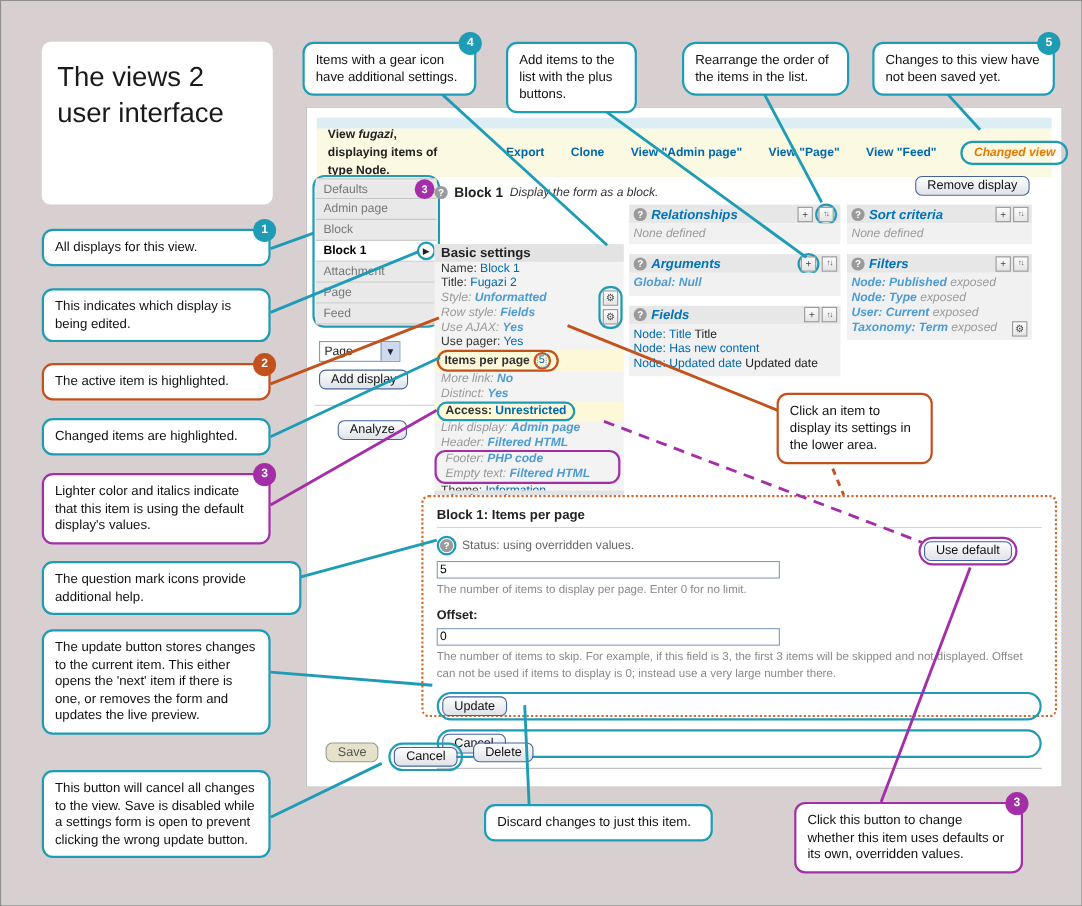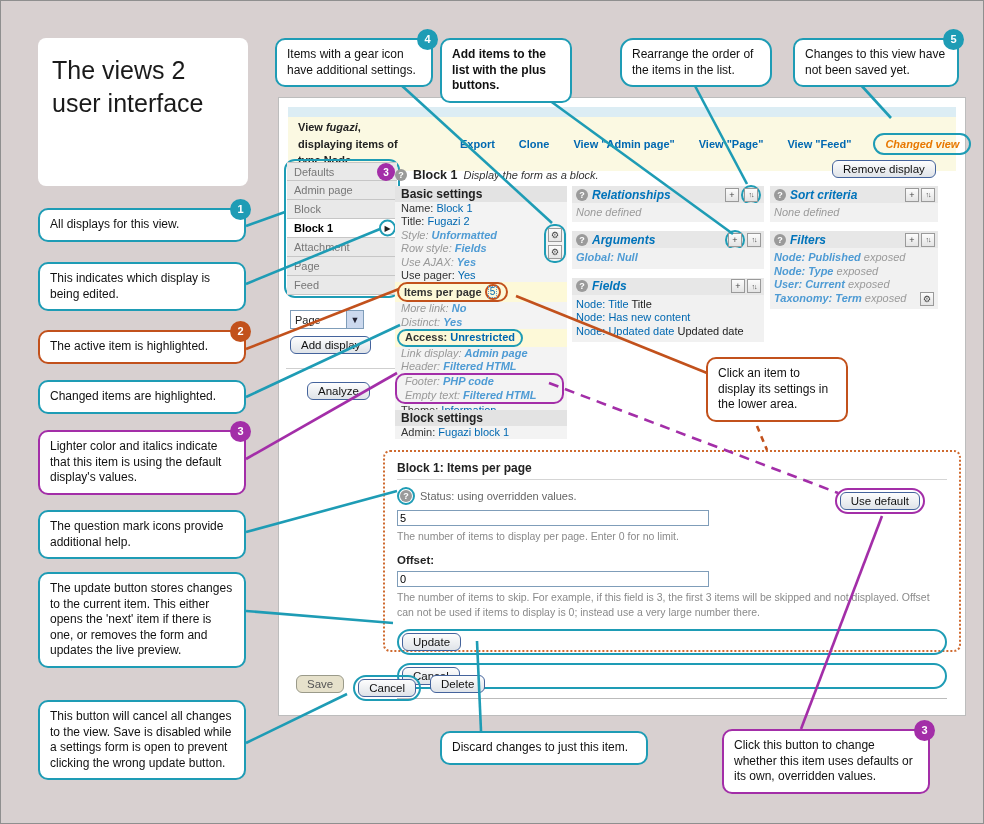--- a/index.html
+++ b/index.html
@@ -34,21 +34,21 @@
     padding: 16px 14px; font-size: 25px; line-height: 1.3; color: #1a1a1a;
     white-space: pre-line;
   }
   
   .panel {
     position: absolute; left: 278px; top: 97px; width: 688px; height: 619px;
     background: #fff; border: 1px solid #bdbdbd; z-index: 2; font-size: 11px;
   }
   .top-strip { position: absolute; left: 9px; right: 9px; top: 9px; height: 10px; background: #dcedf4; }
   .yellow-bar {
-    position: absolute; left: 9px; right: 9px; top: 19px; height: 54px;
+    position: absolute; left: 9px; right: 9px; top: 19px; height: 44px;
     background: #fbf9e2; display: flex; align-items: center; padding: 0 10px; gap: 22px;
   }
   .view-title { width: 120px; font-weight: bold; font-size: 11px; line-height: 1.5; color: #222; flex: none; }
   .view-title em { font-style: italic; }
   .tab-link { color: #0068b1; font-weight: bold; cursor: pointer; white-space: nowrap; }
   .changed-view-box {
     margin-left: auto; border: 2.5px solid #1e9cb5; border-radius: 13px;
     padding: 3px 10px; color: #e87800; font-weight: bold; font-style: italic; white-space: nowrap;
   }
   
@@ -97,21 +97,21 @@
   .display-header { position: absolute; left: 116px; top: 70px; display: flex; align-items: center; gap: 6px; }
   .display-header b { font-size: 12.5px; }
   .display-header .desc { font-style: italic; color: #333; font-size: 11px; }
   #remove-display-btn { position: absolute; left: 553px; top: 62px; }
   .q-icon {
     display: inline-flex; flex: none; width: 12px; height: 12px; border-radius: 50%;
     background: #9a9a9a; color: #fff; font-size: 9px; font-weight: bold;
     align-items: center; justify-content: center; cursor: pointer;
   }
   
-  .settings-box { position: absolute; left: 116px; width: 172px; background: #f3f3f3; }
+  .settings-box { position: absolute; left: 116px; width: 172px; background: #f3f3f3; margin-top: 36px; }
   #basic-settings { top: 88px; }
   #block-settings { top: 312px; }
   .settings-head { background: #e3e3e3; font-weight: bold; font-size: 12px; padding: 1px 6px; color: #222; }
   .bs-row { padding: 0 0 0 6px; line-height: 13.4px; white-space: nowrap; cursor: pointer; }
   .bs-row .lab { color: #333; }
   .bs-row .val { color: #0068b1; }
   .bs-row.default .lab { color: #999; font-style: italic; }
   .bs-row.default .val { color: #4e9bd4; font-style: italic; font-weight: bold; }
   .bs-row.hl-yellow { background: #fdf9d8; }
   .bs-row.bold .lab, .bs-row.bold .val { font-weight: bold; }
@@ -204,21 +204,21 @@
   </g>
 </svg>
 
 <div class="title-card">The views 2
 user interface</div>
 
 <div class="callout" style="left:275px;top:38px;width:158px;">
   <span>Items with a gear icon have additional settings.</span>
   <span class="badge">4</span>
 </div>
-<div class="callout" style="left:440px;top:38px;width:132px;font-weight:bold;">
+<div class="callout" style="left:460px;top:38px;width:119px;">
   <span>Add items to the list with the plus buttons.</span>
 </div>
 <div class="callout" style="left:620px;top:38px;width:152px;border-radius:13px;">
   <span>Rearrange the order of the items in the list.</span>
 </div>
 <div class="callout" style="left:793px;top:38px;width:166px;">
   <span>Changes to this view have not been saved yet.</span>
   <span class="badge">5</span>
 </div>
 <div class="callout" style="left:38px;top:208px;width:208px;">
@@ -232,21 +232,21 @@
   <span>The active item is highlighted.</span>
   <span class="badge orange">2</span>
 </div>
 <div class="callout" style="left:38px;top:380px;width:208px;">
   <span>Changed items are highlighted.</span>
 </div>
 <div class="callout purple" style="left:38px;top:430px;width:208px;">
   <span>Lighter color and italics indicate that this item is using the default display's values.</span>
   <span class="badge purple">3</span>
 </div>
-<div class="callout" style="left:38px;top:510px;width:208px;">
+<div class="callout" style="left:38px;top:510px;width:236px;">
   <span>The question mark icons provide additional help.</span>
 </div>
 <div class="callout" style="left:38px;top:572px;width:208px;">
   <span>The update button stores changes to the current item. This either opens the 'next' item if there is one, or removes the form and updates the live preview.</span>
 </div>
 <div class="callout" style="left:38px;top:700px;width:208px;">
   <span>This button will cancel all changes to the view. Save is disabled while a settings form is open to prevent clicking the wrong update button.</span>
 </div>
 <div class="callout" style="left:440px;top:731px;width:208px;">
   <span>Discard changes to just this item.</span>

